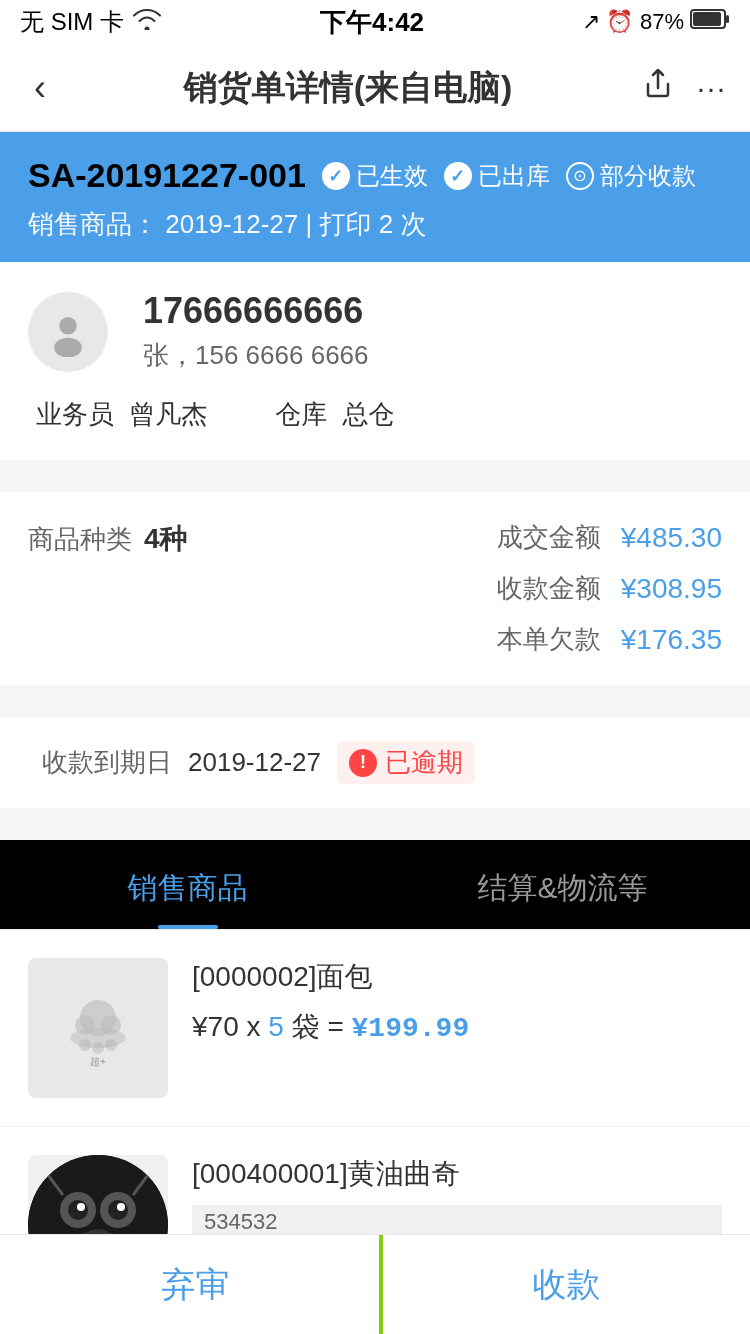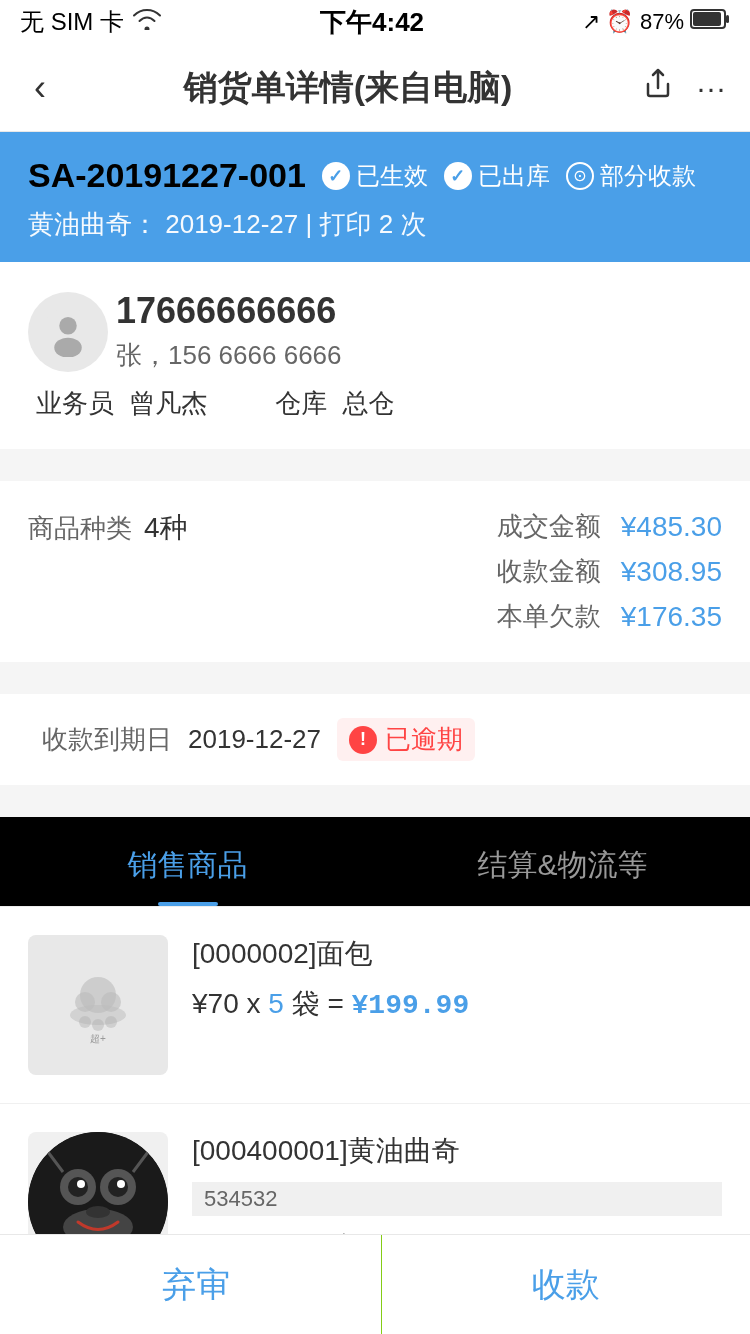--- a/index.html
+++ b/index.html
@@ -121,22 +121,22 @@
 
     
     .customer-section {
       background: #fff;
       padding: 28px;
       margin-bottom: 16px;
     }
     .customer-info {
       display: flex;
       align-items: center;
-      gap: 8px;
-      margin-bottom: 13px;
+      gap: 35px;
+      margin-bottom: 24px;
     }
     .avatar {
       width: 80px;
       height: 80px;
       border-radius: 50%;
       background: #e8e8e8;
       display: flex;
       align-items: center;
       justify-content: center;
       overflow: hidden;
@@ -182,26 +182,26 @@
       align-items: center;
       gap: 12px;
     }
     .stats-label {
       font-size: 26px;
       color: #666;
     }
     .stats-value {
       font-size: 28px;
       color: #333;
-      font-weight: 400;
+      font-weight: 700;
     }
     .stats-right {
       display: flex;
       flex-direction: column;
-      gap: 10px;
+      gap: 16px;
       align-items: flex-end;
       margin-left: 18px;
     }
     .amount-row {
       display: flex;
       gap: 20px;
       align-items: center;
     }
     .amount-label {
       font-size: 26px;
@@ -364,21 +364,21 @@
     }
     .bottom-btn {
       flex: 1;
       display: flex;
       align-items: center;
       justify-content: center;
       font-size: 34px;
       font-weight: 500;
       cursor: pointer;
     }
-    .bottom-btn.cancel { color: #4a9fe8; border-right: 1px solid #84cc16; padding-left: 12px; }
+    .bottom-btn.cancel { color: #4a9fe8; border-right: 4px solid #84cc16; padding-left: 12px; }
     .bottom-btn.collect { color: #4a9fe8; }
 
     
     .product-img-circle {
       width: 140px;
       height: 140px;
       border-radius: 50%;
       overflow: hidden;
       background: #222;
       display: flex;
@@ -446,21 +446,21 @@
         <div class="badge-check">✓</div>
         <span>已出库</span>
       </div>
       <div class="badge">
         <div class="badge-clock">⊙</div>
         <span>部分收款</span>
       </div>
     </div>
   </div>
   <div class="order-date">
-    <span>黄油曲奇：</span>
+    <span>销售商品：</span>
     <span>2019-12-27</span>
     <span>| 打印</span>
     <span>2</span>
     <span>次</span>
   </div>
 </div>
 
 <div class="customer-section">
   <div class="customer-info">
     <div class="avatar">

